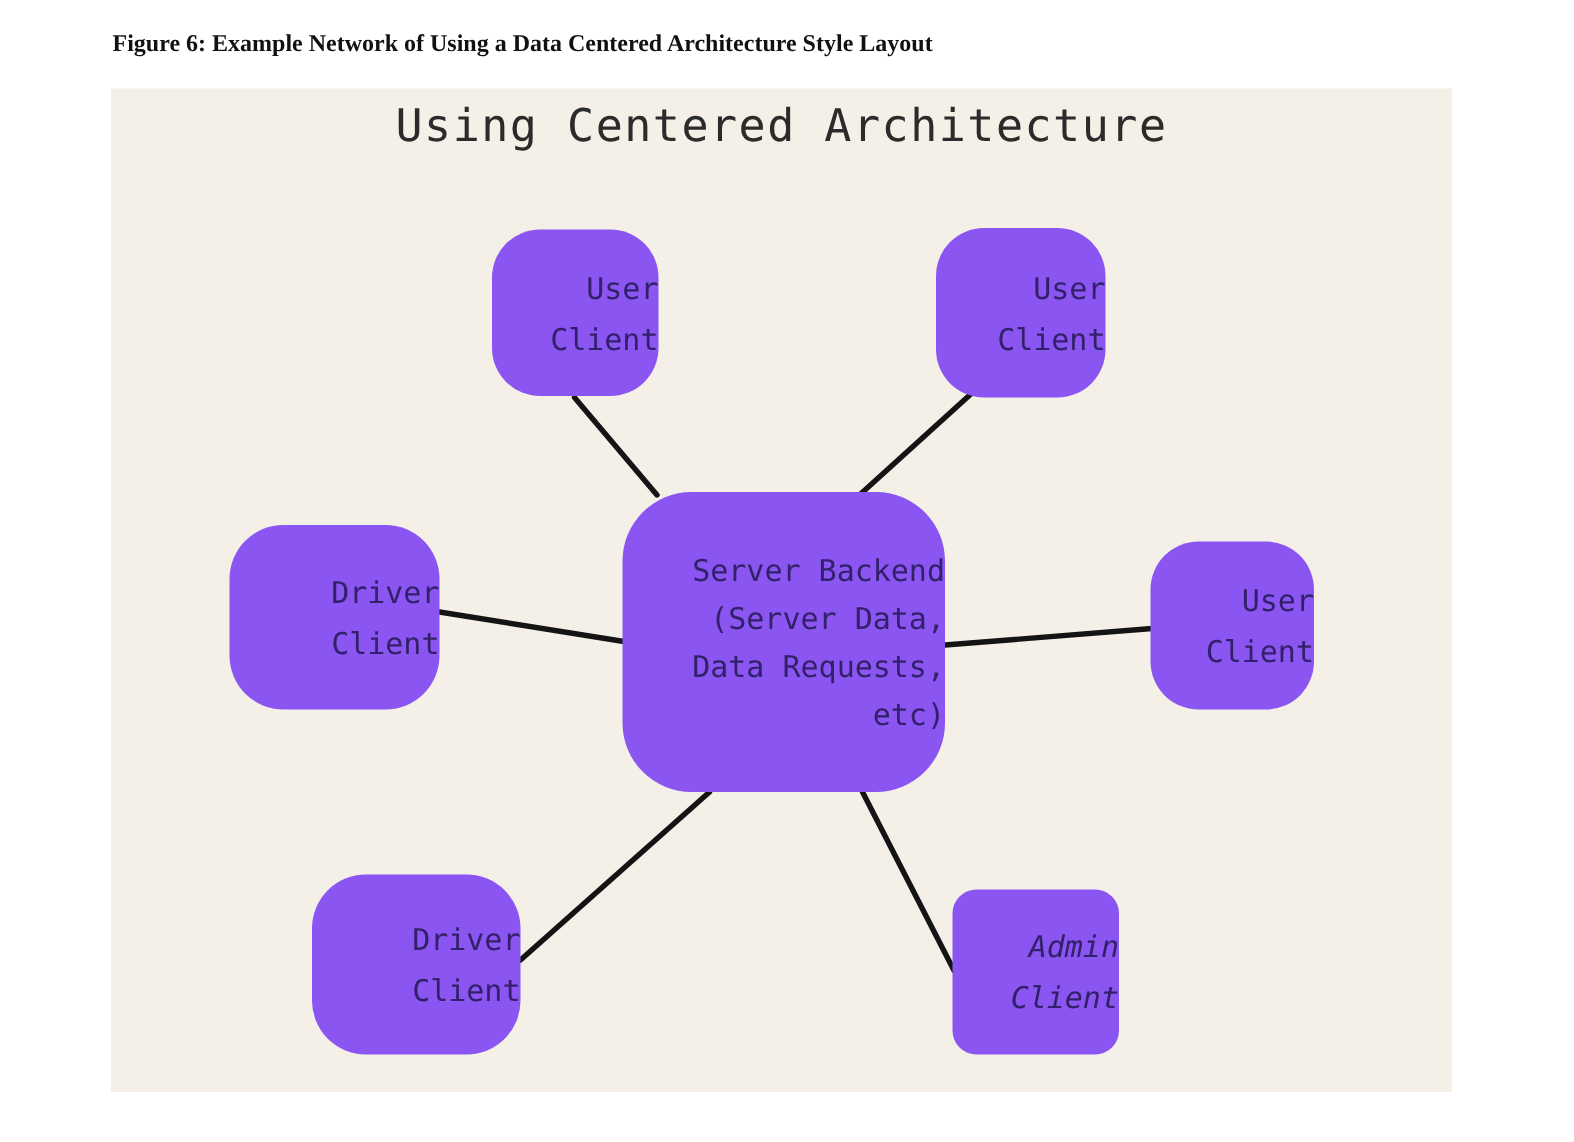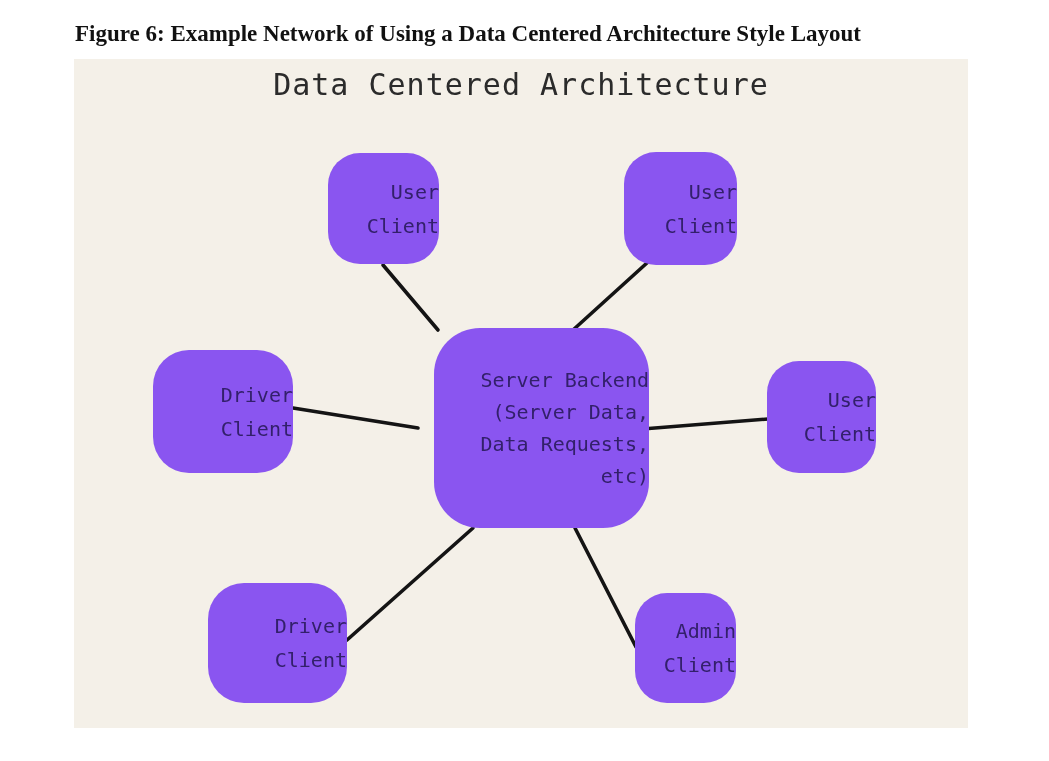--- a/index.html
+++ b/index.html
@@ -1,58 +1,58 @@
 <!DOCTYPE html>
 <html style="--panel-bg: #f4f0e8; --node-fill: #8a55f0; --node-text: #33206b; --edge: #141414; --title-text: #2b2b2b;"><head>
 <meta charset="utf-8">
 <style>
   html,body{margin:0;padding:0;background:#ffffff;}
   .stage{position:relative;width:1049px;height:761px;background:#ffffff;overflow:hidden;
          font-family:"DejaVu Sans Mono", monospace;}
   .caption{position:absolute;left:75px;top:21px;
-           font-family:"Liberation Serif", serif;font-weight:bold;font-size:23px;
+           font-family:"Liberation Serif", serif;font-weight:bold;font-size:16px;
            color:#111111;white-space:nowrap;}
   .panel{position:absolute;left:74px;top:59px;width:894px;height:669px;
          background:var(--panel-bg,#f4f0e8);}
   .diagram-title{position:absolute;left:0;top:8px;width:100%;text-align:center;
                  font-size:30px;letter-spacing:1px;color:var(--title-text,#2b2b2b);}
   svg.edges{position:absolute;left:0;top:0;width:894px;height:669px;display:block;}
   svg.edges line{stroke:var(--edge,#141414);stroke-width:3.6px;stroke-linecap:round;}
   .node{position:absolute;background:var(--node-fill,#8a55f0);
         display:flex;flex-direction:column;align-items:flex-end;justify-content:center;
         color:var(--node-text,#33206b);text-align:center;}
   .node .ln{font-size:20px;line-height:34px;white-space:nowrap;}
   .node-center .ln{line-height:32px;}
-  .node-center{left:341px;top:269px;width:215px;height:200px;border-radius:46px;margin-left:19px;}
+  .node-center{left:341px;top:269px;width:215px;height:200px;border-radius:46px;}
   .node-tl{left:254px;top:94px;width:111px;height:111px;border-radius:32px;}
   .node-tr{left:550px;top:93px;width:113px;height:113px;border-radius:32px;}
   .node-left{left:79px;top:291px;width:140px;height:123px;border-radius:36px;}
   .node-right{left:693px;top:302px;width:109px;height:112px;border-radius:32px;}
   .node-bl{left:134px;top:524px;width:139px;height:120px;border-radius:36px;}
-  .node-br{left:561px;top:534px;width:101px;height:110px;border-radius:32px;}
+  .node-br{left:561px;top:534px;width:111px;height:110px;border-radius:16px;font-style:italic;}
 </style>
 </head>
 <body>
 
 <div class="stage">
 
   <div class="caption">Figure 6: Example Network of Using a Data Centered Architecture Style Layout</div>
 
   <div class="panel">
 
     <svg class="edges" viewBox="0 0 894 669" xmlns="http://www.w3.org/2000/svg">
       <line x1="309" y1="206" x2="364" y2="271"></line>
       <line x1="574" y1="203" x2="499" y2="271"></line>
       <line x1="219" y1="349" x2="344" y2="369"></line>
       <line x1="556" y1="371" x2="694" y2="360"></line>
       <line x1="399" y1="469" x2="273" y2="581"></line>
       <line x1="501" y1="469" x2="562" y2="588"></line>
     </svg>
 
-    <div class="diagram-title">Data Centered Architecture</div>
+    <div class="diagram-title">Using Centered Architecture</div>
 
     <div class="node node-center">
       <div class="ln">Server Backend</div>
       <div class="ln">(Server Data,</div>
       <div class="ln">Data Requests,</div>
       <div class="ln">etc)</div>
     </div>
 
     <div class="node node-tl">
       <div class="ln">User</div>

